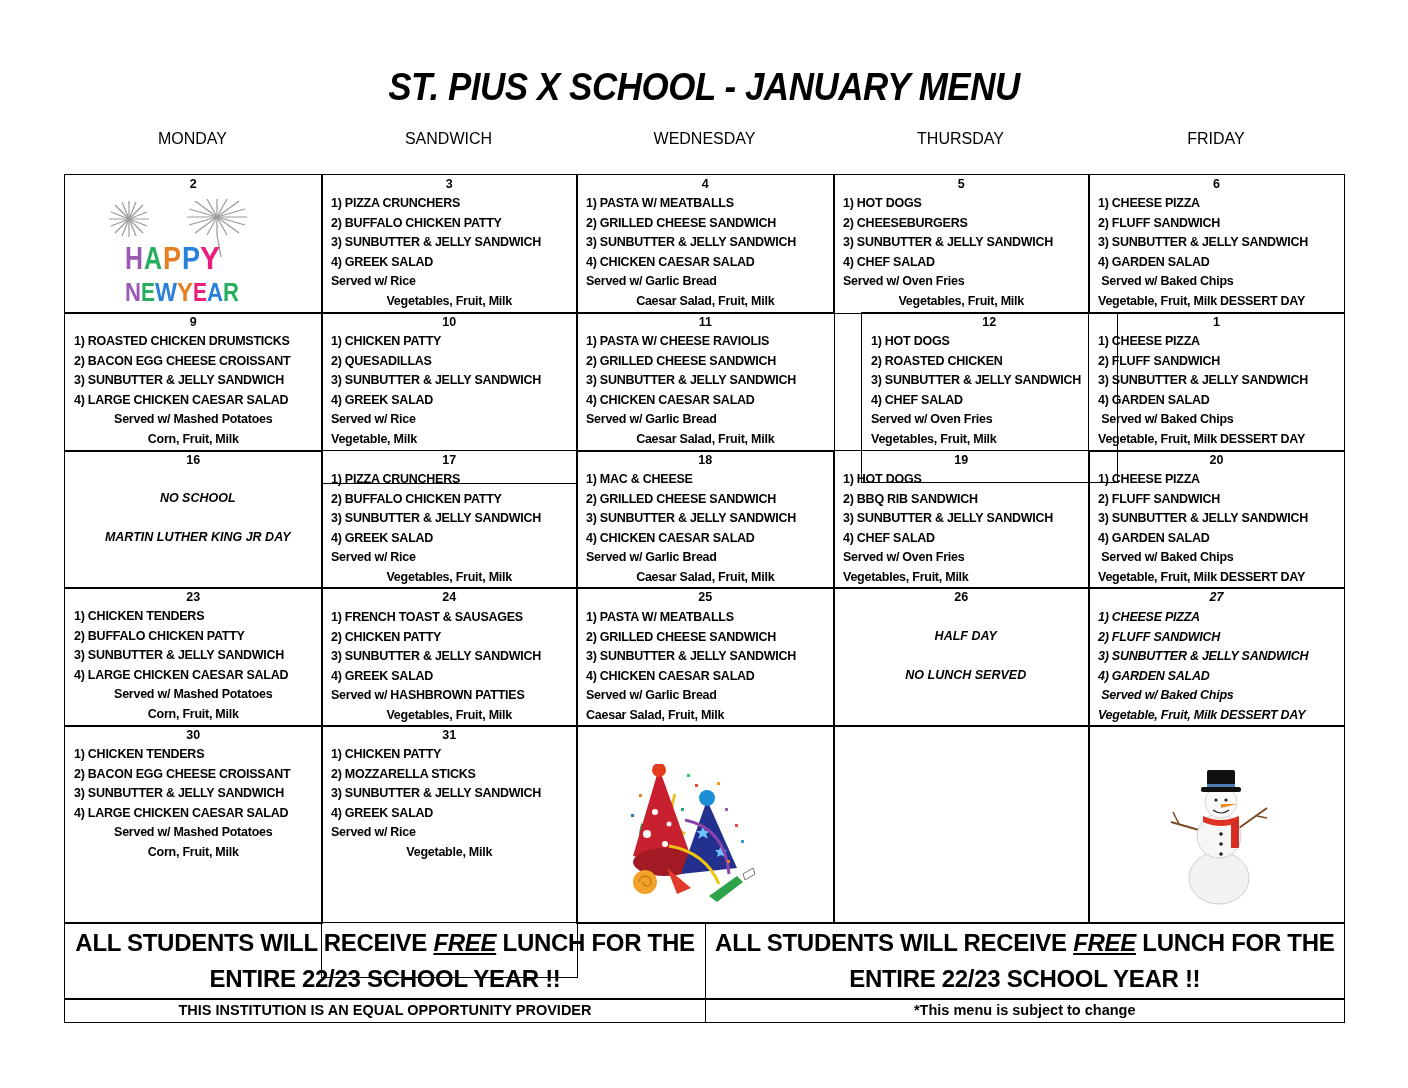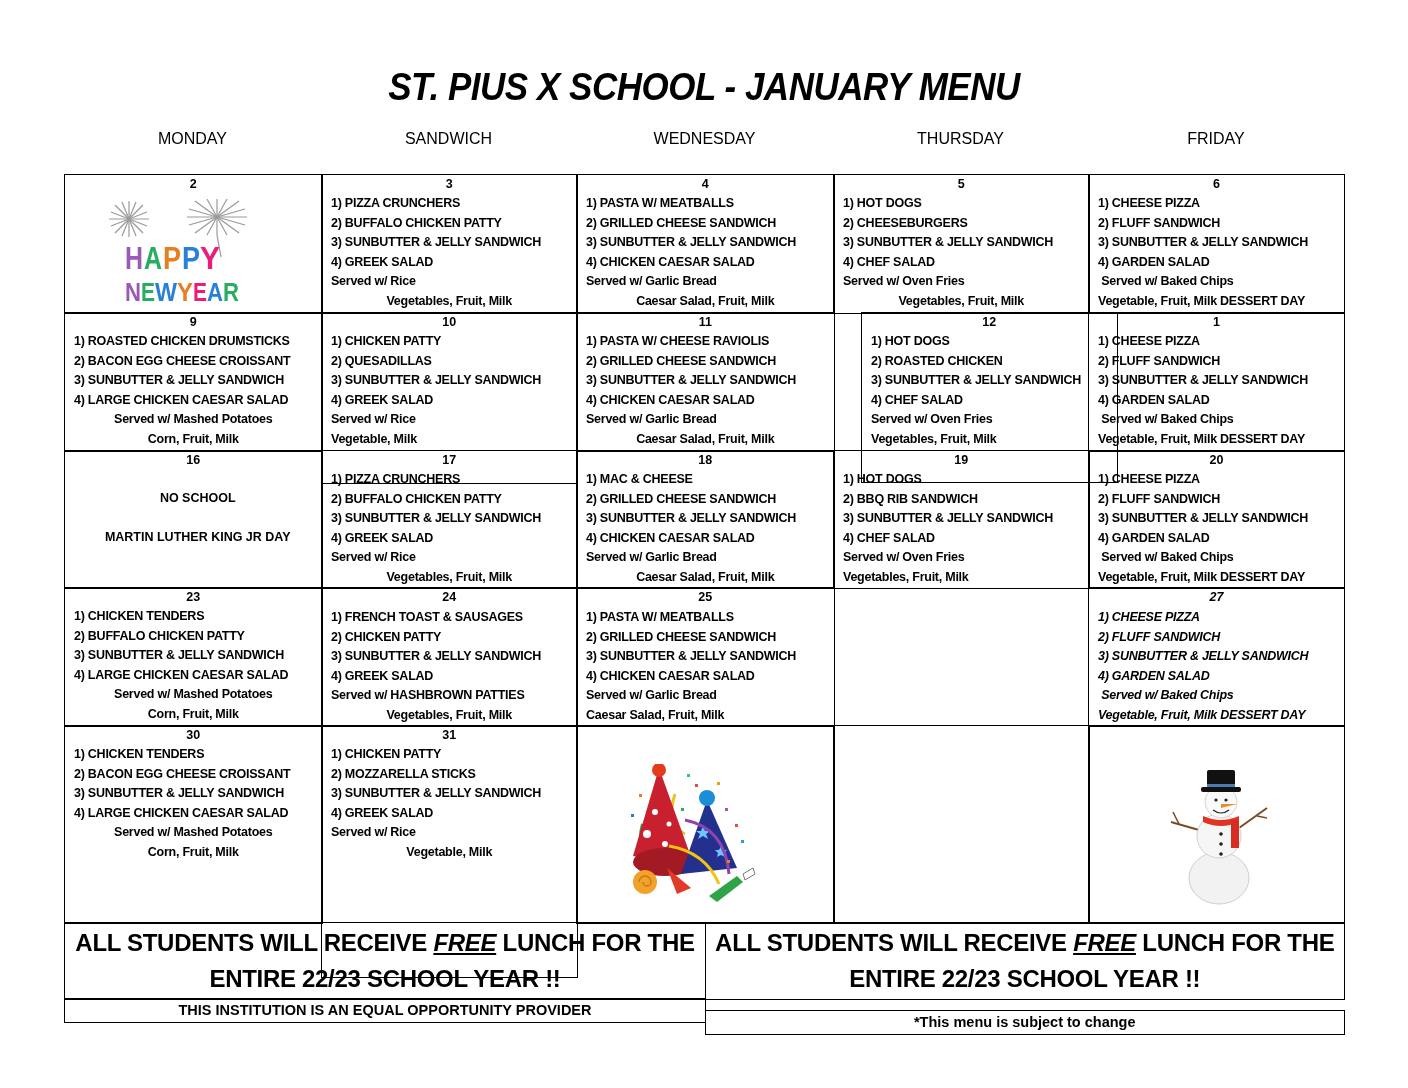--- a/index.html
+++ b/index.html
@@ -19,21 +19,21 @@
 
     .grid { position: absolute; left: 64px; top: 174px; width: 1281px; height: 849px; }
     .cell {
       position: absolute; border: 1.5px solid #000; overflow: hidden;
       font-family: "Liberation Sans", sans-serif; font-weight: bold;
       font-size: 12.5px; line-height: 19.6px; padding: 0 0 0 9px;
     }
     .cell .date { display: block; text-align: center; padding-right: 9px; font-size: 12.5px; line-height: 19px; }
     .cell .line { display: block; white-space: nowrap; letter-spacing: -0.25px; }
     .cell .line.center { text-align: center; padding-right: 9px; }
-    .cell .msg { display: block; text-align: center; white-space: nowrap; }
+    .cell .msg { display: block; text-align: center; white-space: nowrap; font-style: italic; }
 
     .banner {
       position: absolute; border: 1.5px solid #000; text-align: center;
       font-family: "Liberation Sans", sans-serif; font-weight: bold; font-size: 24px; line-height: 36px;
       padding-top: 2px; letter-spacing: -0.3px;
     }
     .banner .free { font-style: italic; text-decoration: underline; }
     .footer-note {
       position: absolute; border: 1.5px solid #000; text-align: center;
       font-family: "Liberation Sans", sans-serif; font-weight: bold; font-size: 14.5px; line-height: 22px;
@@ -262,20 +262,25 @@
   <div class="cell" style="left:512px;top:413px;width:258.5px;height:139.5px;">
     <span class="date">25</span>
     <span class="line" style="margin-top:1px;">1) PASTA W/ MEATBALLS</span>
     <span class="line">2) GRILLED CHEESE SANDWICH</span>
     <span class="line">3) SUNBUTTER &amp; JELLY SANDWICH</span>
     <span class="line">4) CHICKEN  CAESAR SALAD</span>
     <span class="line">Served w/ Garlic Bread</span>
     <span class="line">Caesar Salad, Fruit, Milk</span>
   </div>
 
+  <div class="cell" style="left:769px;top:413px;width:256.5px;height:139.5px;">
+    <span class="date">26</span>
+    <span class="msg" style="margin-top:20px;">HALF DAY</span>
+    <span class="msg" style="margin-top:19px;">NO LUNCH SERVED</span>
+  </div>
 
   <div class="cell" style="left:1024px;top:413px;width:257px;height:139.5px;font-style:italic;">
     <span class="date">27</span>
     <span class="line" style="margin-top:1px;">1) CHEESE PIZZA</span>
     <span class="line">2) FLUFF SANDWICH</span>
     <span class="line">3) SUNBUTTER &amp; JELLY SANDWICH</span>
     <span class="line">4) GARDEN SALAD</span>
     <span class="line" style="white-space:pre;"> Served w/ Baked Chips</span>
     <span class="line">Vegetable, Fruit, Milk DESSERT DAY</span>
   </div>
@@ -374,14 +379,14 @@
   <div class="banner" style="left:0;top:748px;width:642px;height:77.5px;">
     <div><span style="white-space:pre;">ALL STUDENTS WILL RECEIVE </span><span class="free">FREE</span><span style="white-space:pre;"> LUNCH FOR THE</span></div>
     <div>ENTIRE 22/23 SCHOOL YEAR !!</div>
   </div>
   <div class="banner" style="left:640.5px;top:748px;width:640.5px;height:77.5px;">
     <div><span style="white-space:pre;">ALL STUDENTS WILL RECEIVE </span><span class="free">FREE</span><span style="white-space:pre;"> LUNCH FOR THE</span></div>
     <div>ENTIRE 22/23 SCHOOL YEAR !!</div>
   </div>
 
   <div class="footer-note" style="left:0;top:824px;width:642px;height:25px;text-align:center;">THIS INSTITUTION IS AN EQUAL OPPORTUNITY PROVIDER</div>
-  <div class="footer-note" style="left:640.5px;top:824px;width:640.5px;height:25px;margin-top:12px;">*This menu is subject to change</div>
+  <div class="footer-note" style="left:640.5px;top:824px;width:640.5px;height:25px;">*This menu is subject to change</div>
 </div>
 
 </body></html>

